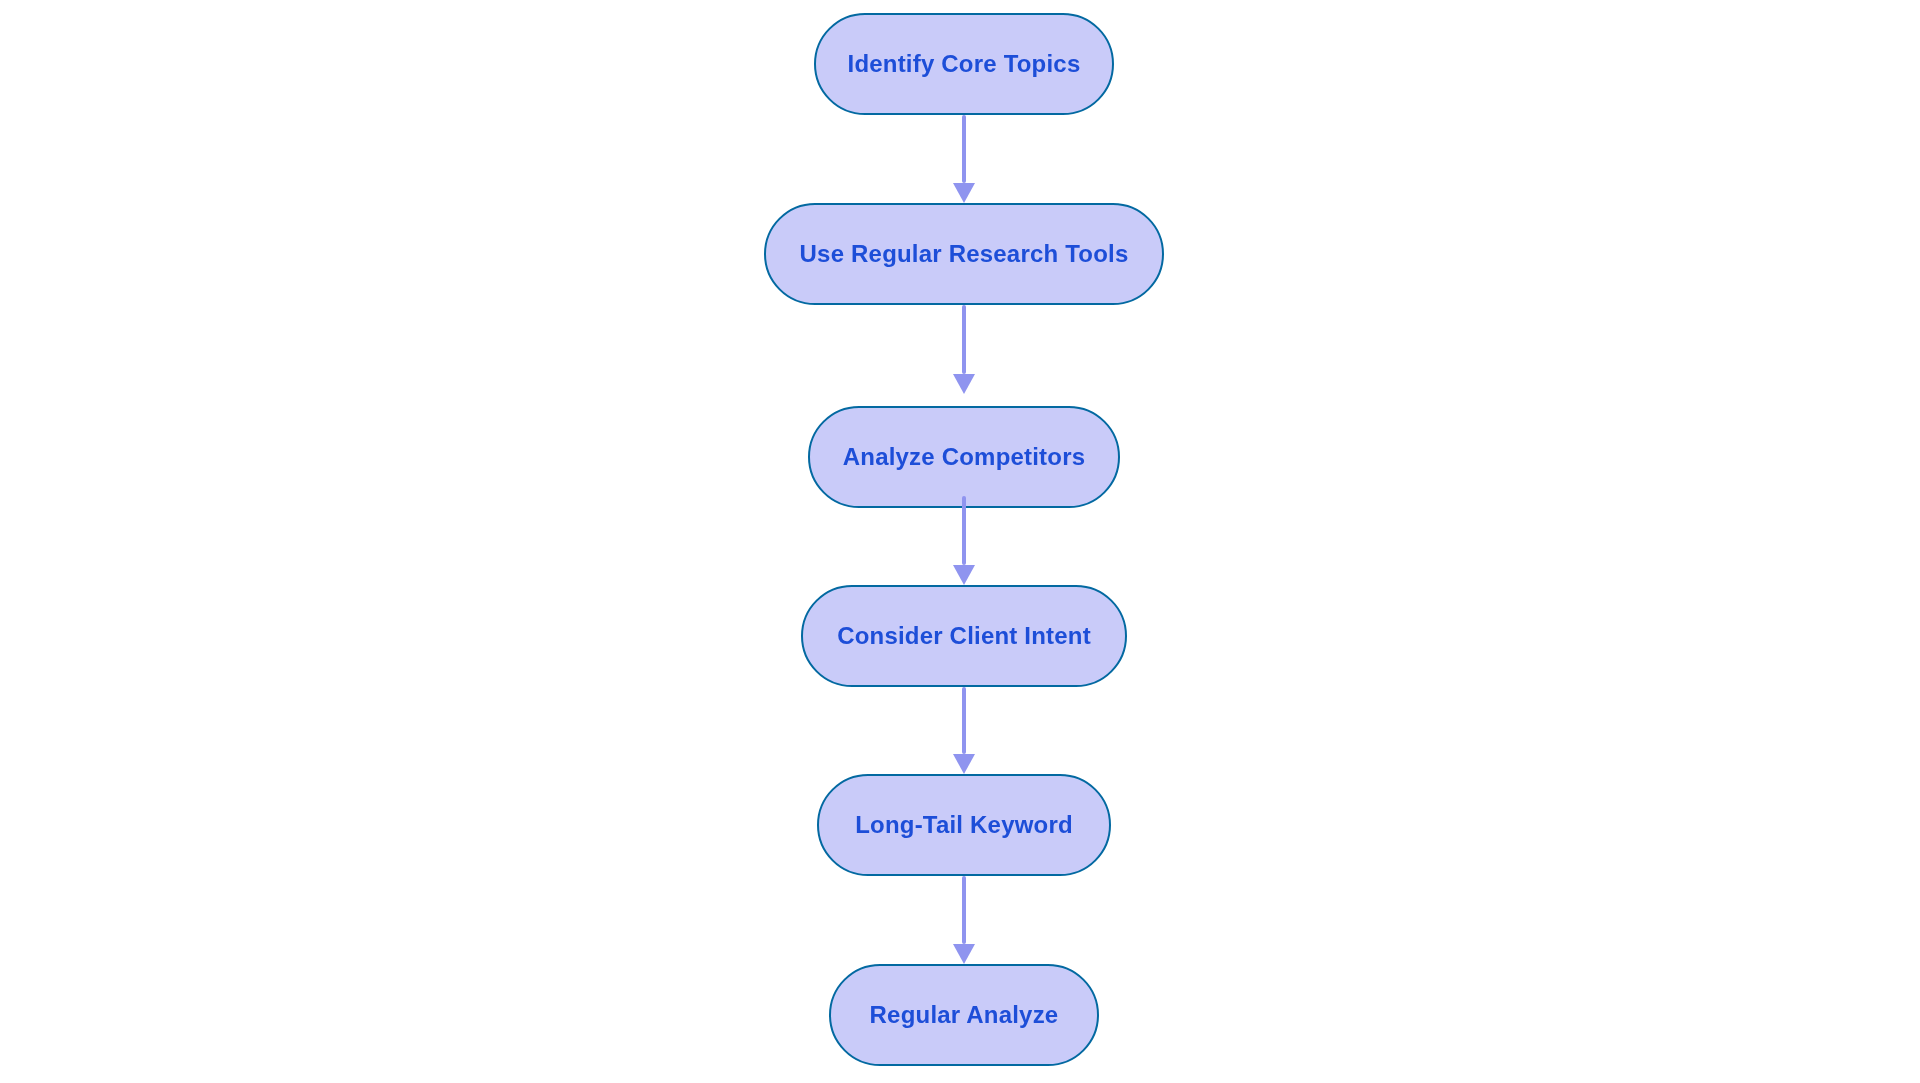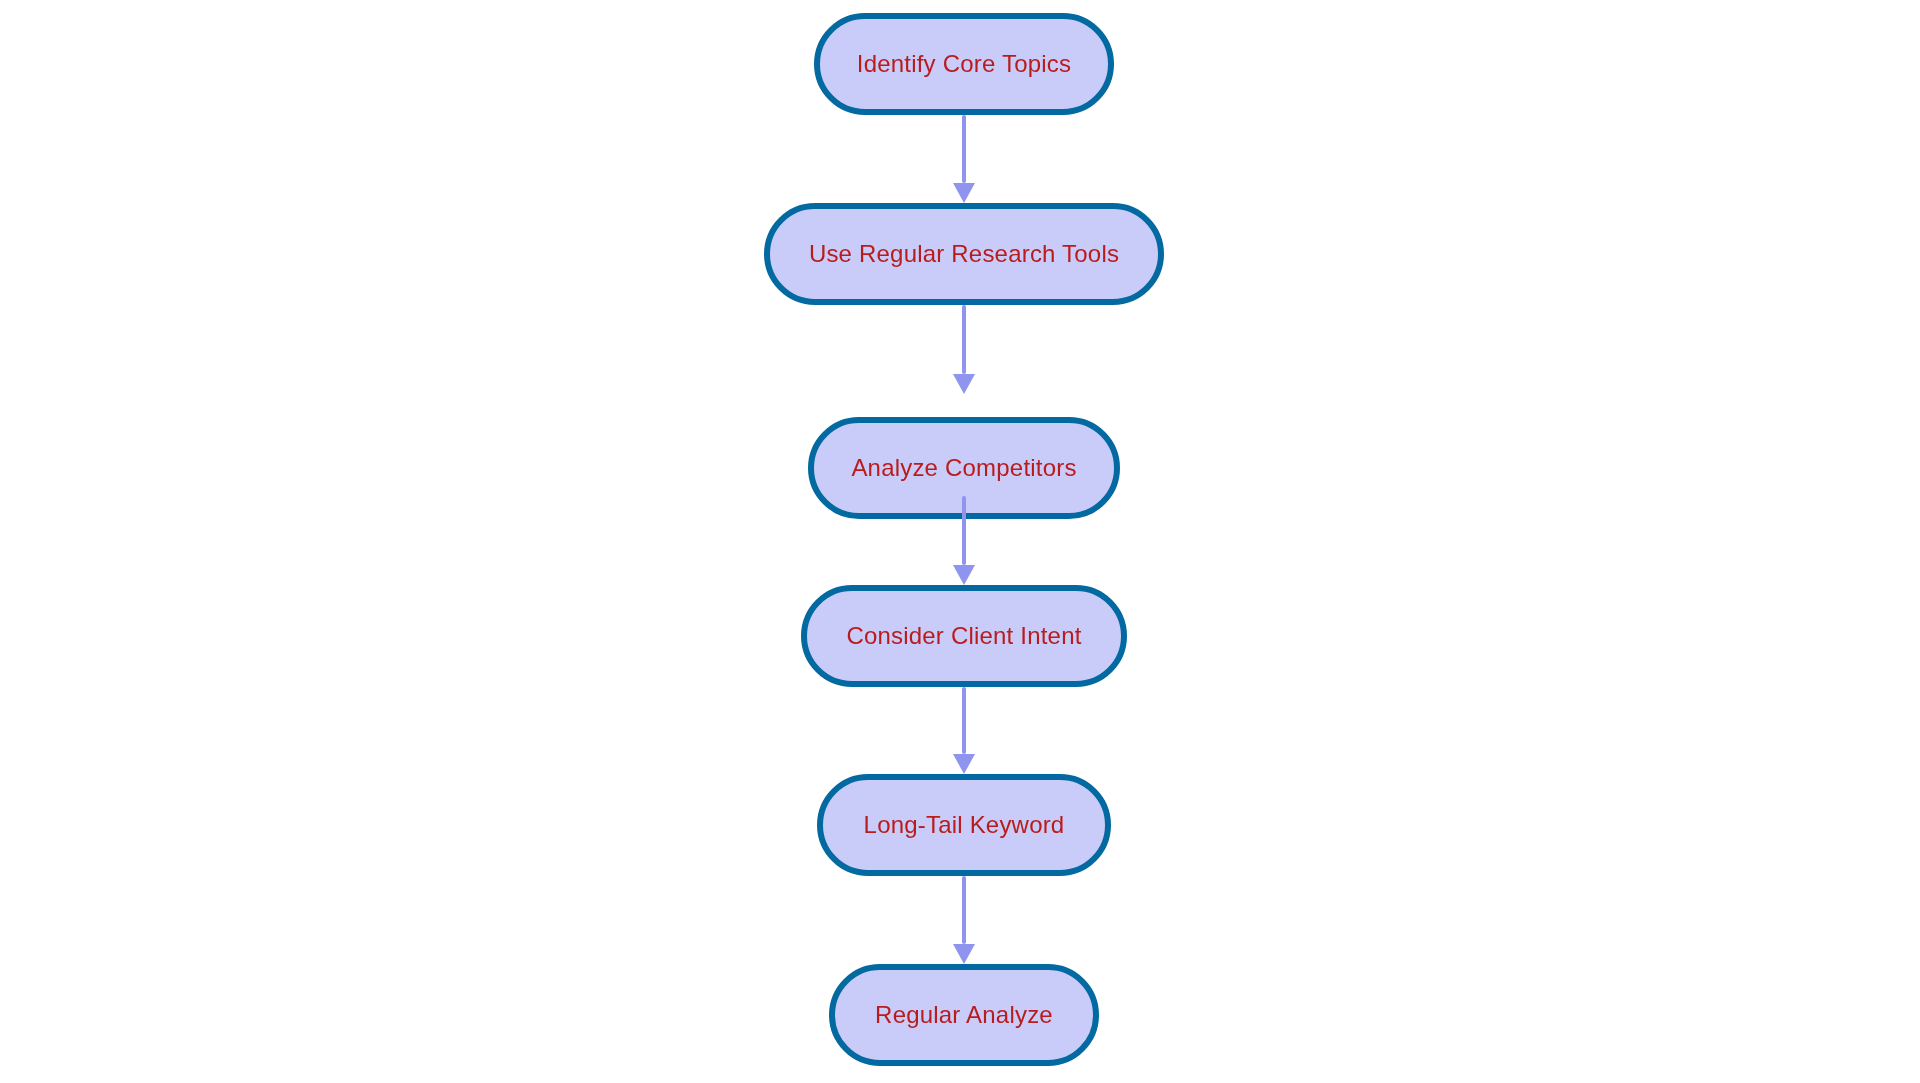--- a/index.html
+++ b/index.html
@@ -15,34 +15,35 @@
     background: #ffffff;
     overflow: hidden;
   }
   .node {
     position: absolute;
     left: 964px;
     transform: translateX(-50%);
     height: 102px;
     box-sizing: border-box;
     background: #c9cbf9;
-    border: 6px solid #0369a1;
+    border: 2px solid #0369a1;
     border-radius: 51px;
     display: flex;
     align-items: center;
     justify-content: center;
-    color: #b91c1c;
+    color: #1d4ed8;
     font-size: 24px;
     letter-spacing: 0.2px;
     white-space: nowrap;
     text-align: center;
+    font-weight: bold;
   }
   .n1 { top: 13px;  width: 300px; }
   .n2 { top: 203px; width: 400px; }
-  .n3 { top: 417px; width: 312px; }
+  .n3 { top: 406px; width: 312px; }
   .n4 { top: 585px; width: 326px; }
   .n5 { top: 774px; width: 294px; }
   .n6 { top: 964px; width: 270px; }
 
   .arrow {
     position: absolute;
     left: 964px;
     transform: translateX(-50%);
     width: 22px;
     display: flex;

